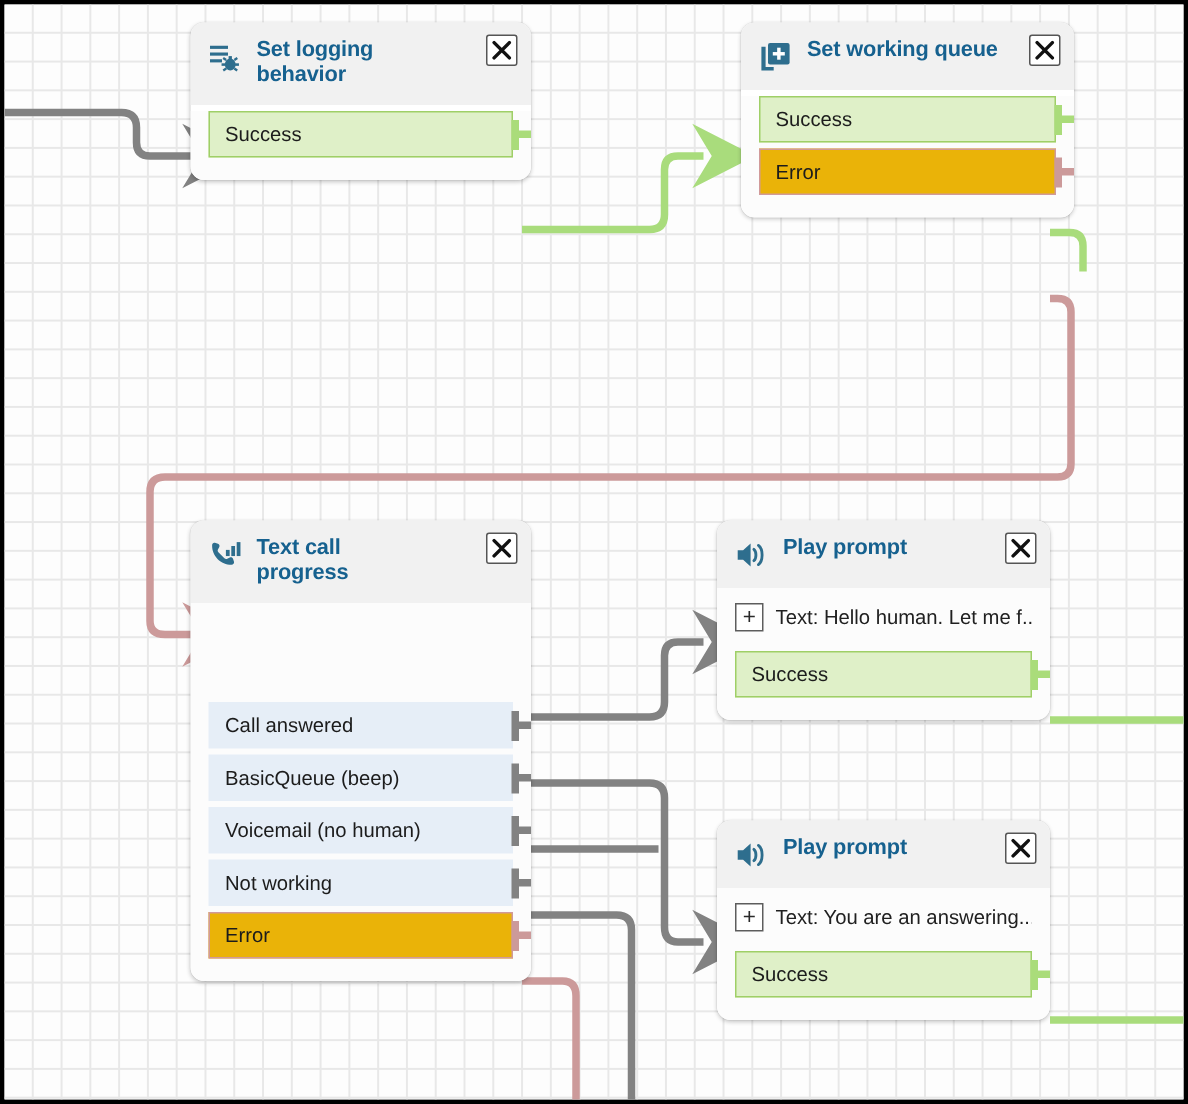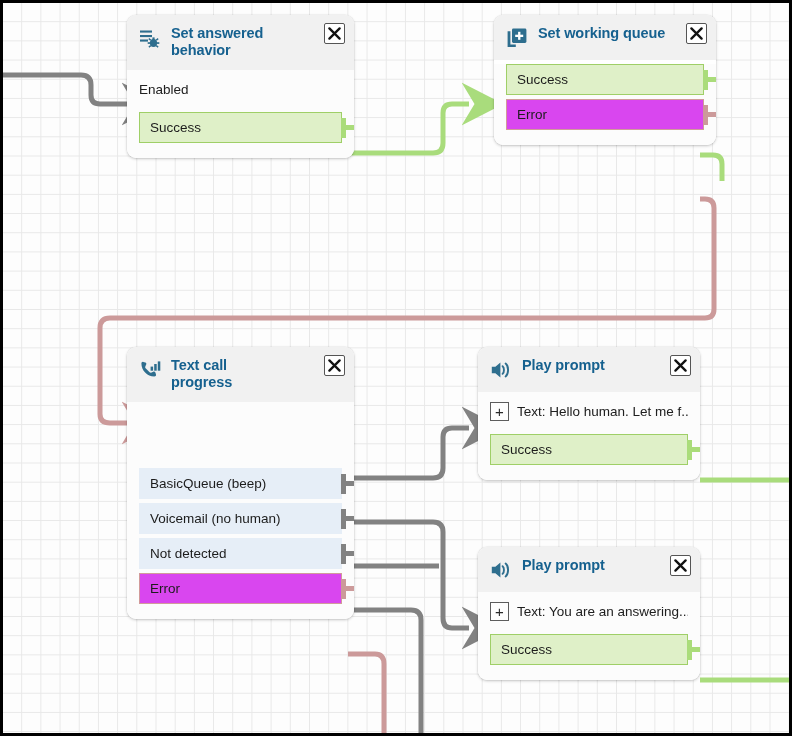--- a/index.html
+++ b/index.html
@@ -134,21 +134,21 @@
     font-size: 13.5px;
     color: #1c1c1c;
     box-sizing: border-box;
     cursor: pointer;
   }
   .out-row.success {
     background: #dff0c8;
     border: 1px solid #9fcf67;
   }
   .out-row.error {
-    background: #d946ef;
+    background: #eab308;
     border: 1px solid #d19a9a;
   }
   .out-row.option {
     background: #e6eef7;
     border: 1px solid transparent;
   }
 
   
   .port {
     position: absolute;
@@ -242,32 +242,29 @@
               <rect x="13.4" y="10.4" width="2.2" height="2.6"></rect>
               <rect x="8.7" y="15.2" width="2.6" height="1.7"></rect>
               <rect x="17.7" y="15.2" width="2.6" height="1.7"></rect>
               <rect x="9.6" y="11.6" width="2.4" height="1.5" transform="rotate(35 10.8 12.3)"></rect>
               <rect x="17" y="11.6" width="2.4" height="1.5" transform="rotate(-35 18.2 12.3)"></rect>
               <rect x="9.6" y="18.6" width="2.4" height="1.5" transform="rotate(-35 10.8 19.3)"></rect>
               <rect x="17" y="18.6" width="2.4" height="1.5" transform="rotate(35 18.2 19.3)"></rect>
             </g>
           </svg>
         </span>
-        <div class="node-title">Set answered
+        <div class="node-title">Set logging
 behavior</div>
         <button class="close-btn">
           <svg width="13" height="13" viewBox="0 0 13 13">
             <path d="M1.4,1.4 L11.6,11.6 M11.6,1.4 L1.4,11.6" stroke="#111111" stroke-width="2.3" stroke-linecap="round"></path>
           </svg>
         </button>
       </div>
       <div class="node-body">
-        <div class="input-row">
-          <span class="input-label">Enabled</span>
-        </div>
         <div class="out-row success">
           <span>Success</span>
           <span class="port"></span>
         </div>
       </div>
     </div>
 
     <div class="node" style="left:491px; top:12px; width:222px;">
       <div class="node-header">
         <span class="node-icon">
@@ -316,29 +313,33 @@
           <svg width="13" height="13" viewBox="0 0 13 13">
             <path d="M1.4,1.4 L11.6,11.6 M11.6,1.4 L1.4,11.6" stroke="#111111" stroke-width="2.3" stroke-linecap="round"></path>
           </svg>
         </button>
       </div>
       <div class="node-body">
         <div class="input-row tall">
           <span class="input-label"></span>
         </div>
         <div class="out-row option">
+          <span>Call answered</span>
+          <span class="port"></span>
+        </div>
+        <div class="out-row option">
           <span>BasicQueue (beep)</span>
           <span class="port"></span>
         </div>
         <div class="out-row option">
           <span>Voicemail (no human)</span>
           <span class="port"></span>
         </div>
         <div class="out-row option">
-          <span>Not detected</span>
+          <span>Not working</span>
           <span class="port"></span>
         </div>
         <div class="out-row error">
           <span>Error</span>
           <span class="port"></span>
         </div>
       </div>
     </div>
 
     <div class="node" style="left:475px; top:344px; width:222px;">

